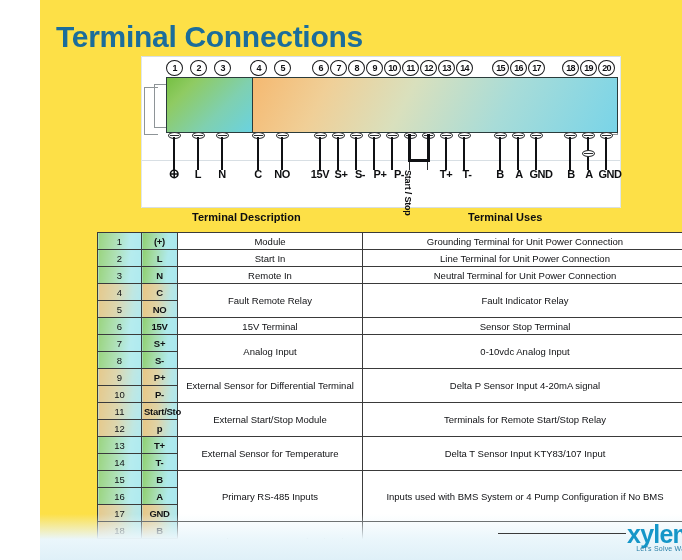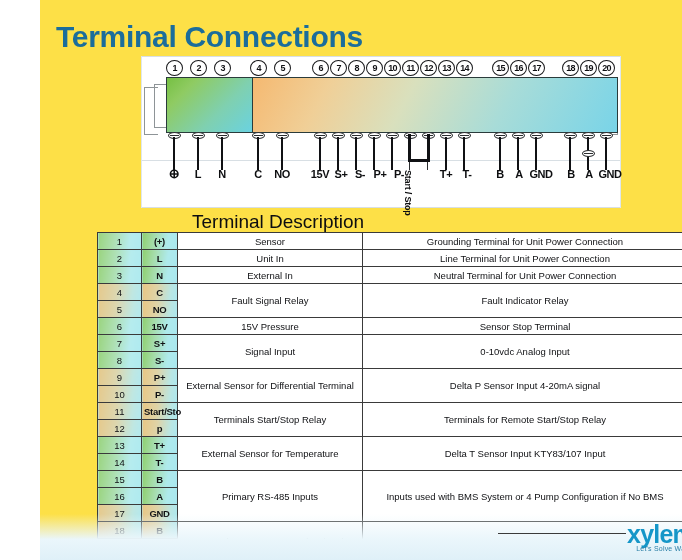--- a/index.html
+++ b/index.html
@@ -210,22 +210,22 @@
   td.col-num.warm {
     background: linear-gradient(100deg, #e5c98c 0%, #ddd6ae 40%, #bfe7e2 78%, #b2e8ef 100%);
   }
   td.col-code.warm {
     background: linear-gradient(100deg, #e8c684 0%, #dfd3a6 40%, #b9e6e3 78%, #ade7ef 100%);
   }
 
   
   .table-header {
     position: absolute;
-    font-size: 19px;
-    font-weight: normal;
+    font-size: 11px;
+    font-weight: bold;
     color: #0d0e10;
     white-space: nowrap;
   }
   #header-desc { left: 152px; top: 211px; }
   #header-uses { left: 428px; top: 211px; }
 
   
   #footer-band {
     position: absolute;
     left: 0; bottom: 0;
@@ -407,81 +407,82 @@
         <div class="tlabel" style="left: 342px; width: 32px;">B</div>
         <div class="tlabel" style="left: 361px; width: 32px;">A</div>
         <div class="tlabel" style="left: 383px; width: 32px;">GND</div>
         <div class="tlabel" style="left: 413px; width: 32px;">B</div>
         <div class="tlabel" style="left: 431px; width: 32px;">A</div>
         <div class="tlabel" style="left: 452px; width: 32px;">GND</div>
       </div>
   </div>
 
   <div class="table-header" id="header-desc">Terminal Description</div>
+  <div class="table-header" id="header-uses">Terminal Uses</div>
 
   <table id="terminal-table">
     <tbody id="terminal-table-body">
         <tr>
           <td class="col-num">1</td>
           <td class="col-code">(+)</td>
-          <td class="col-desc">Sensor</td>
+          <td class="col-desc">Module</td>
           <td class="col-use">Grounding Terminal for Unit Power Connection</td>
         </tr>
         <tr>
           <td class="col-num">2</td>
           <td class="col-code">L</td>
-          <td class="col-desc">Unit In</td>
+          <td class="col-desc">Start In</td>
           <td class="col-use">Line Terminal for Unit Power Connection</td>
         </tr>
         <tr>
           <td class="col-num">3</td>
           <td class="col-code">N</td>
-          <td class="col-desc">External In</td>
+          <td class="col-desc">Remote In</td>
           <td class="col-use">Neutral Terminal for Unit Power Connection</td>
         </tr>
         <tr>
           <td class="col-num warm">4</td>
           <td class="col-code warm">C</td>
-          <td class="col-desc" rowspan="2">Fault Signal Relay</td>
+          <td class="col-desc" rowspan="2">Fault Remote Relay</td>
           <td class="col-use" rowspan="2">Fault Indicator Relay</td>
         </tr>
         <tr>
           <td class="col-num warm">5</td>
           <td class="col-code warm">NO</td>
         </tr>
         <tr>
           <td class="col-num">6</td>
           <td class="col-code">15V</td>
-          <td class="col-desc">15V Pressure</td>
+          <td class="col-desc">15V Terminal</td>
           <td class="col-use">Sensor Stop Terminal</td>
         </tr>
         <tr>
           <td class="col-num">7</td>
           <td class="col-code">S+</td>
-          <td class="col-desc" rowspan="2">Signal Input</td>
+          <td class="col-desc" rowspan="2">Analog Input</td>
           <td class="col-use" rowspan="2">0-10vdc Analog Input</td>
         </tr>
         <tr>
           <td class="col-num">8</td>
           <td class="col-code">S-</td>
         </tr>
         <tr>
           <td class="col-num warm">9</td>
           <td class="col-code warm">P+</td>
           <td class="col-desc" rowspan="2">External Sensor for Differential Terminal</td>
           <td class="col-use" rowspan="2">Delta P Sensor Input 4-20mA signal</td>
         </tr>
         <tr>
           <td class="col-num warm">10</td>
           <td class="col-code warm">P-</td>
         </tr>
         <tr>
           <td class="col-num warm">11</td>
           <td class="col-code warm">Start/Sto</td>
-          <td class="col-desc" rowspan="2">Terminals Start/Stop Relay</td>
+          <td class="col-desc" rowspan="2">External Start/Stop Module</td>
           <td class="col-use" rowspan="2">Terminals for Remote Start/Stop Relay</td>
         </tr>
         <tr>
           <td class="col-num warm">12</td>
           <td class="col-code warm">p</td>
         </tr>
         <tr>
           <td class="col-num">13</td>
           <td class="col-code">T+</td>
           <td class="col-desc" rowspan="2">External Sensor for Temperature</td>

